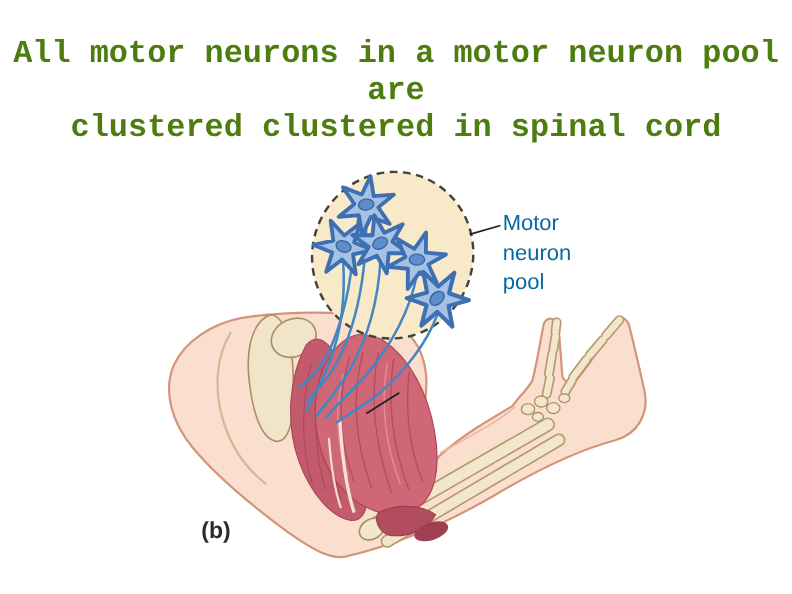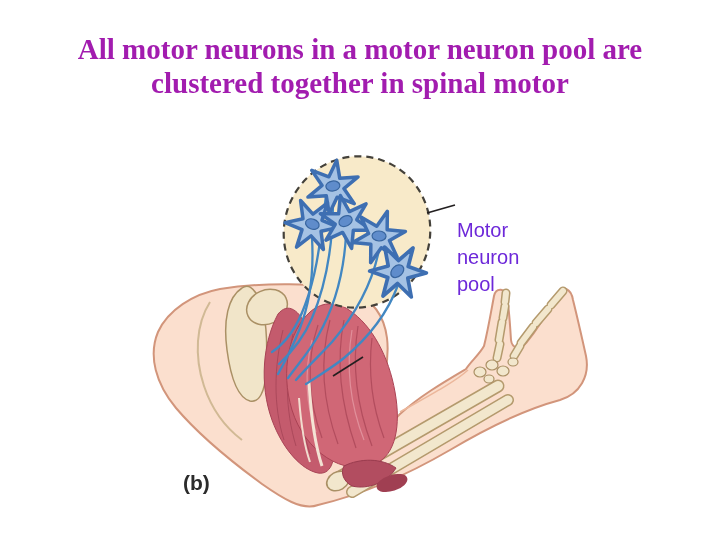--- a/index.html
+++ b/index.html
@@ -7,54 +7,53 @@
     position:relative;
     width:720px;height:540px;
     background:#ffffff;
     overflow:hidden;
     font-family:"Liberation Sans", sans-serif;
   }
   .title{
     position:absolute;
     left:0;right:0;top:32px;
     text-align:center;
-    font-family:Liberation Serif, serif;
+    font-family:Liberation Mono, monospace;
     font-weight:bold;
     font-size:29px;
     line-height:34px;
-    color:#a21caf;
+    color:#4d7c0f;
   }
   .figure-svg{
     position:absolute;left:0;top:0;width:720px;height:540px;
   }
   .anno{
     position:absolute;
-    color:#6d28d9;
+    color:#0369a1;
     font-size:20px;
     line-height:27px;
-    margin-top:27px;
   }
   .anno-pool{ left:457px; top:190px; width:86px; }
   .anno-muscle{ left:366px; top:344px; white-space:nowrap; }
   .fig-letter{
     position:absolute;
     left:183px; top:471px;
     font-size:21px;
     font-weight:bold;
     color:#2b2b2b;
   }
 </style>
 </head>
 <body>
 
 <div class="slide">
 
   <div class="title">
     <div>All motor neurons in a motor neuron pool are</div>
-    <div>clustered together in spinal motor</div>
+    <div>clustered clustered in spinal cord</div>
   </div>
 
   <svg class="figure-svg" viewBox="0 0 720 540">
     <defs>
       <g id="neuron-proto">
         <polygon points="0,-27 5.5,-9.5 23.4,-13.5 11,0 23.4,13.5 5.5,9.5 0,27 -5.5,9.5 -23.4,13.5 -11,0 -23.4,-13.5 -5.5,-9.5" fill="#a5c2e4" stroke="#3e6fb2" stroke-width="3.5" stroke-linejoin="round"></polygon>
         <ellipse cx="0" cy="-1" rx="7" ry="5" fill="#5f8ccb" stroke="#38659f" stroke-width="1.2" transform="rotate(-15)"></ellipse>
       </g>
     </defs>
 

